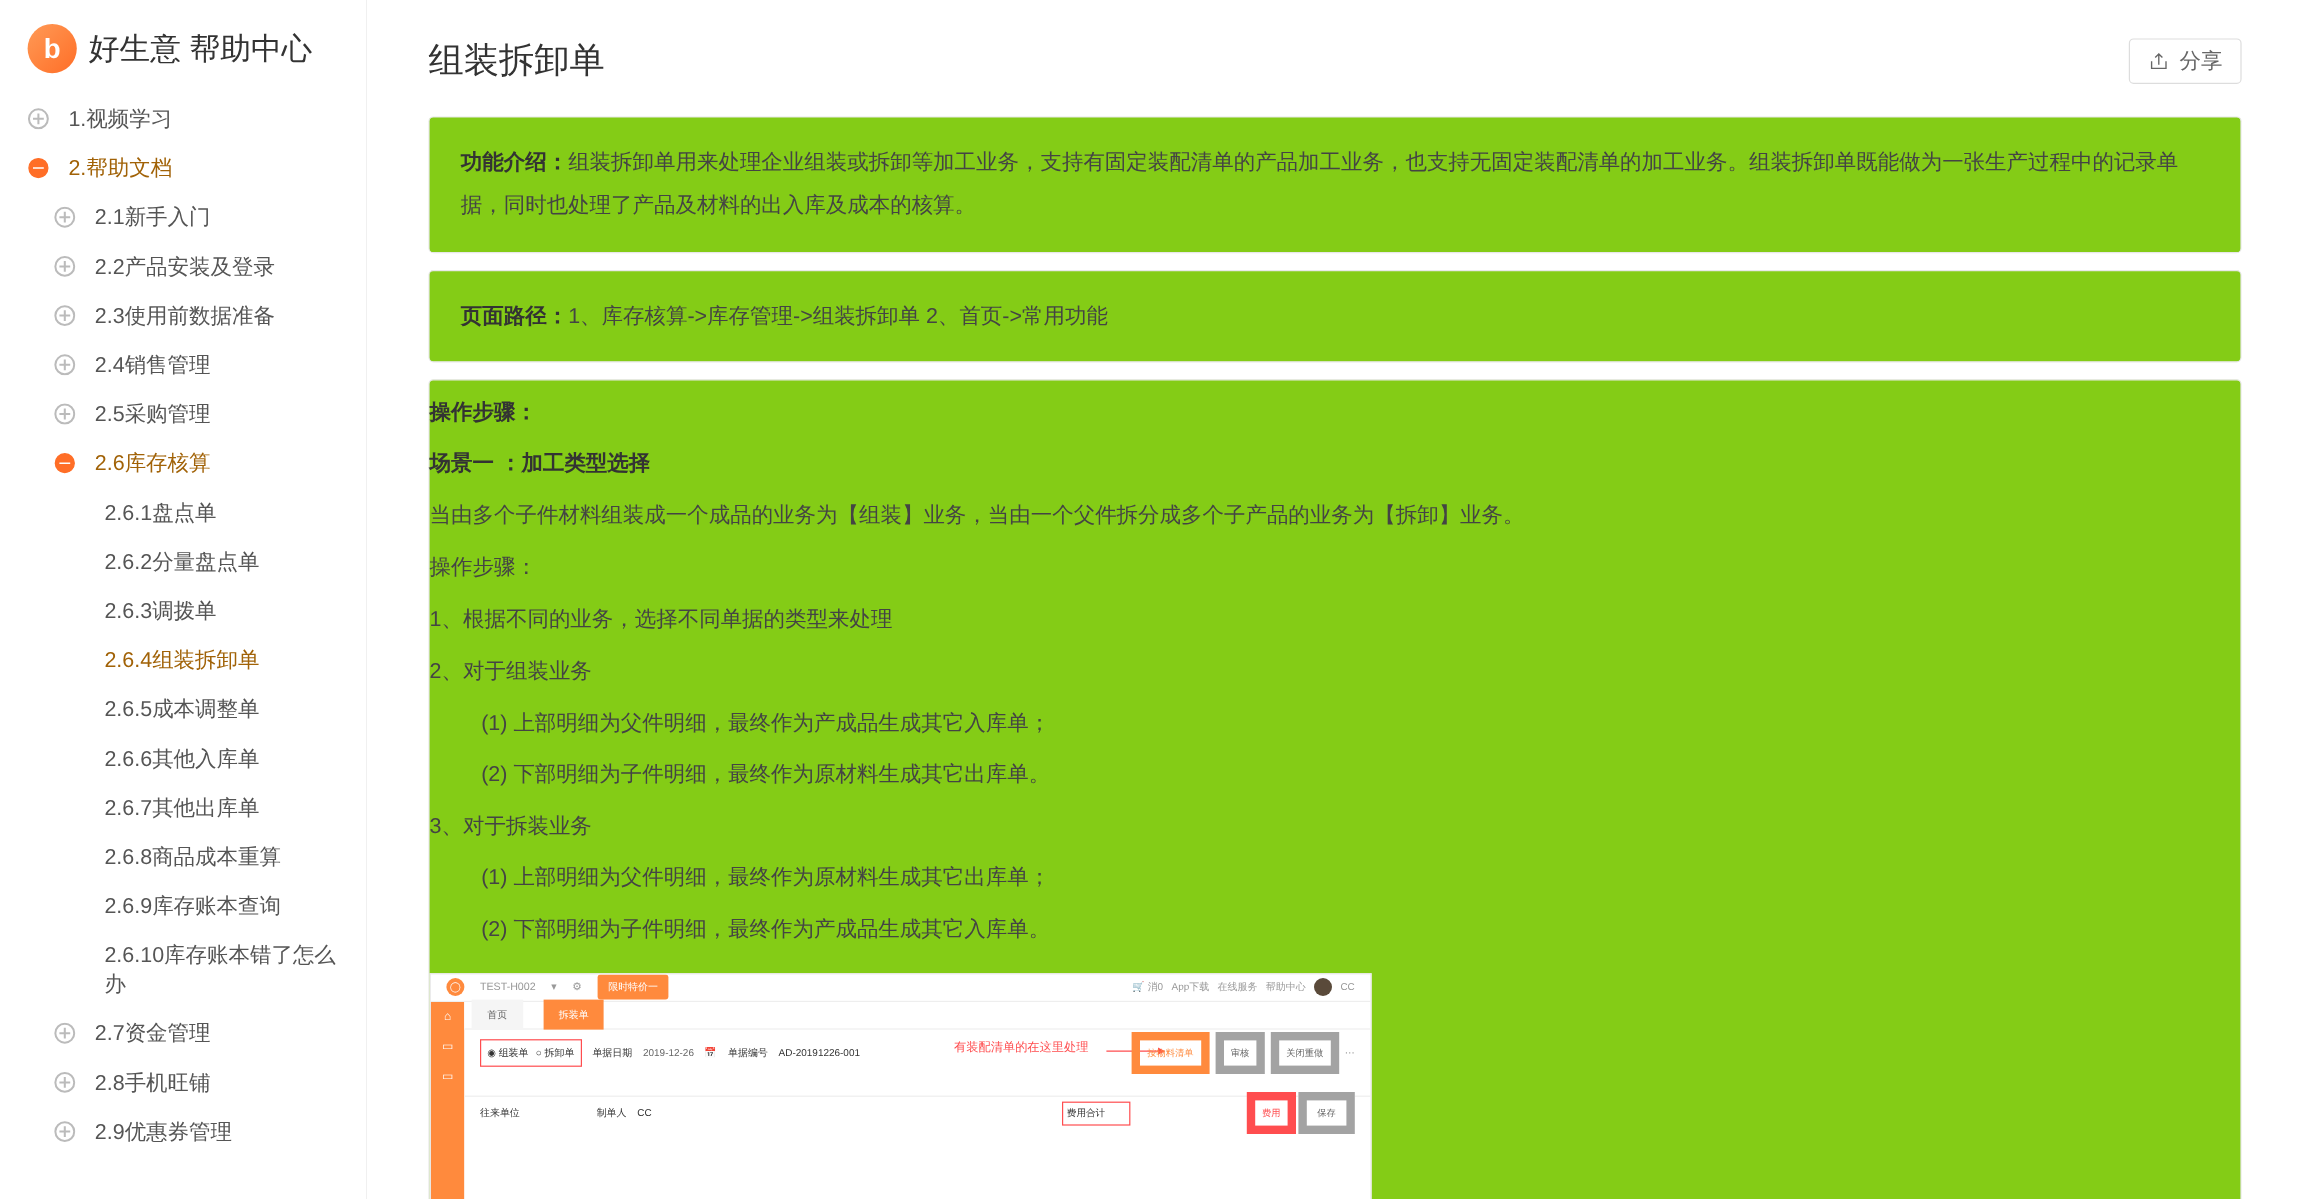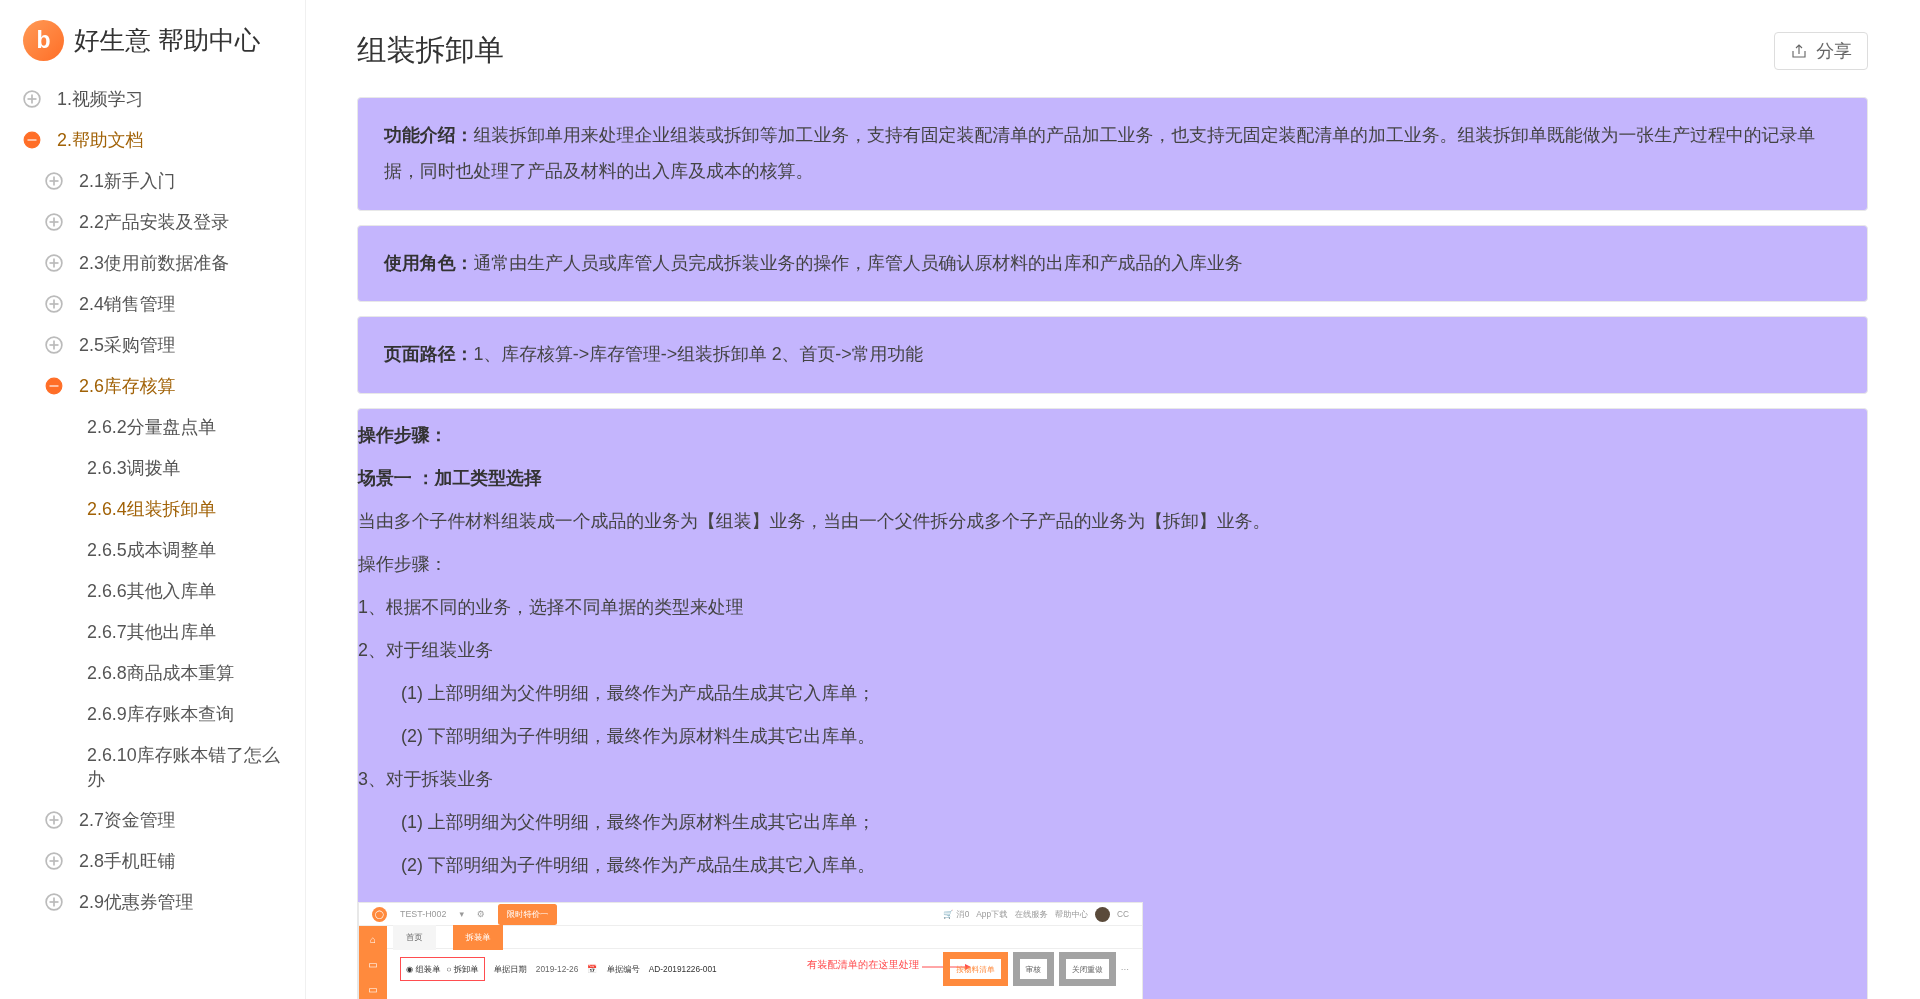--- a/index.html
+++ b/index.html
@@ -20,21 +20,21 @@
 .nav .minus.orange svg{stroke:#ff6e27;fill:#ff6e27}
 .nav .l1{padding-left:0}
 .nav .l2{padding-left:22px}
 .nav .l3{padding-left:64px}
 .nav .orange-text{color:#a16207}
 .main{flex:1;padding:31px 51px;background:#fff;max-width:1613px}
 .page-title-row{display:flex;justify-content:space-between;align-items:center;margin-bottom:26px}
 .page-title{font-size:29.4px;font-weight:400;color:#333}
 .share-btn{border:1px solid #ddd;border-radius:4px;padding:6px 15px;display:flex;align-items:center;gap:8px;font-size:17.9px;color:#666;cursor:pointer}
 .share-btn svg{width:18px;height:18px;stroke:#666;fill:none;stroke-width:1.5}
-.card{border:1px solid #e8e8e8;border-radius:4px;padding:20px 26px;margin-bottom:14px;background:#c4b5fd;line-height:2}
+.card{border:1px solid #e8e8e8;border-radius:4px;padding:20px 26px;margin-bottom:14px;background:#84cc16;line-height:2}
 .card .label{font-weight:600;color:#333}
 .card p{color:#444;font-size:17.9px}
 .content{padding:0 0}
 .content p{margin:9px 0;line-height:1.9;font-size:17.9px;color:#444}
 .content .bold{font-weight:600;color:#333}
 .content .sub{padding-left:43px}
 .screenshot{margin-top:20px;border:1px solid #e8e8e8;width:785px;height:344px;position:relative;background:#fafafa;font-size:9.5px;overflow:hidden}
 .ss-topbar{height:23px;background:#fff;border-bottom:1px solid #eee;display:flex;align-items:center;padding:0 13px;gap:13px}
 .ss-logo{width:15px;height:15px;border-radius:50%;background:#ff8a3d;color:#fff;display:flex;align-items:center;justify-content:center;font-size:8.3px}
 .ss-top-text{color:#999;font-size:8.9px}
@@ -141,20 +141,23 @@
       <li class="l2 orange-text">
           <span class="icon minus orange">
             <svg viewBox="0 0 16 16">
               <circle cx="8" cy="8" r="7"></circle>
               <line x1="4" y1="8" x2="12" y2="8" stroke="#fff"></line>
             </svg>
           </span>
           <span>2.6库存核算</span>
         </li>
       <li class="l3">
+          <span>2.6.1盘点单</span>
+        </li>
+      <li class="l3">
           <span>2.6.2分量盘点单</span>
         </li>
       <li class="l3">
           <span>2.6.3调拨单</span>
         </li>
       <li class="l3 orange-text">
           <span>2.6.4组装拆卸单</span>
         </li>
       <li class="l3">
           <span>2.6.5成本调整单</span>
@@ -214,23 +217,20 @@
       <div class="share-btn">
         <svg viewBox="0 0 24 24">
             <path d="M4 12v8h16v-8M12 4v12M8 8l4-4 4 4"></path>
           </svg>
         <span>分享</span>
       </div>
     </div>
 
     <div class="card">
       <p><span class="label">功能介绍：</span><span>组装拆卸单用来处理企业组装或拆卸等加工业务，支持有固定装配清单的产品加工业务，也支持无固定装配清单的加工业务。组装拆卸单既能做为一张生产过程中的记录单据，同时也处理了产品及材料的出入库及成本的核算。</span></p>
-    </div>
-    <div class="card">
-      <p><span class="label">使用角色：</span><span>通常由生产人员或库管人员完成拆装业务的操作，库管人员确认原材料的出库和产成品的入库业务</span></p>
     </div>
     <div class="card">
       <p><span class="label">页面路径：</span><span>1、库存核算-&gt;库存管理-&gt;组装拆卸单 2、首页-&gt;常用功能</span></p>
     </div>
 
     <div class="card content">
       <p class="bold">操作步骤：</p>
       <p class="bold">场景一 ：加工类型选择</p>
       <p>当由多个子件材料组装成一个成品的业务为【组装】业务，当由一个父件拆分成多个子产品的业务为【拆卸】业务。</p>
       <p>操作步骤：</p>
@@ -273,21 +273,21 @@
             <div class="ss-form-row" style="border-bottom:1px solid #eee;padding-top:8px;padding-bottom:24px">
               <span class="ss-radio-group">
                 <span>◉ <span>组装单</span></span>
                 <span>○ <span>拆卸单</span></span>
               </span>
               <span>单据日期</span>
               <span class="ss-date">2019-12-26</span>
               <span>📅</span>
               <span>单据编号</span>
               <span>AD-20191226-001</span>
-              <span class="ss-red-text" style="left:420px;top:6px">有装配清单的在这里处理</span>
+              <span class="ss-red-text" style="left:408px;top:6px">有装配清单的在这里处理</span>
               <span class="ss-arrow" style="left:535px;top:10px"><svg width="45" height="6">
                     <line x1="0" y1="3" x2="43" y2="3" stroke="#ff4d4f" stroke-width="1"></line>
                     <polygon points="43,0 49,3 43,6" fill="#ff4d4f"></polygon>
                   </svg></span>
               <div class="ss-action-btns">
                 <span class="ss-btn-sm orange-b">按物料清单</span>
                 <span class="ss-btn-sm">审核</span>
                 <span class="ss-btn-sm">关闭重做</span>
                 <span style="color:#999">⋯</span>
               </div>

